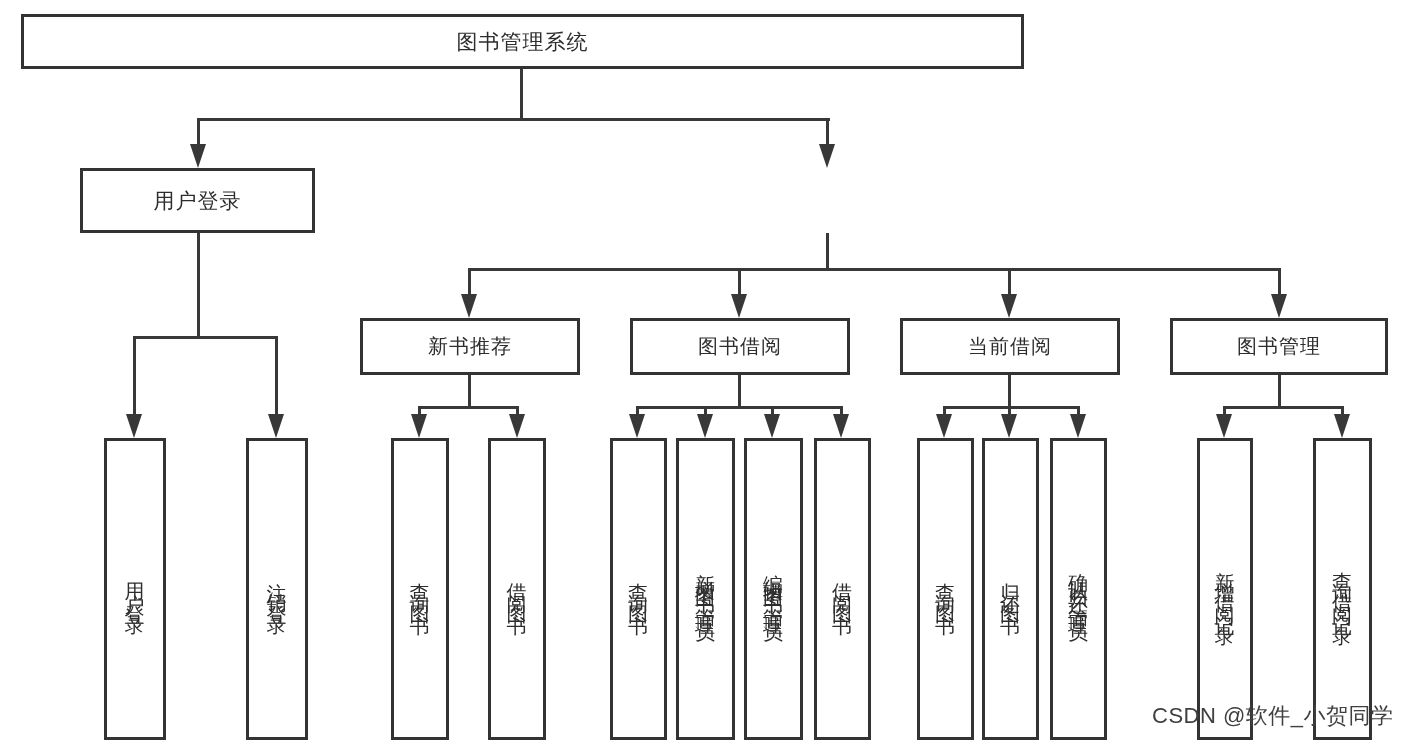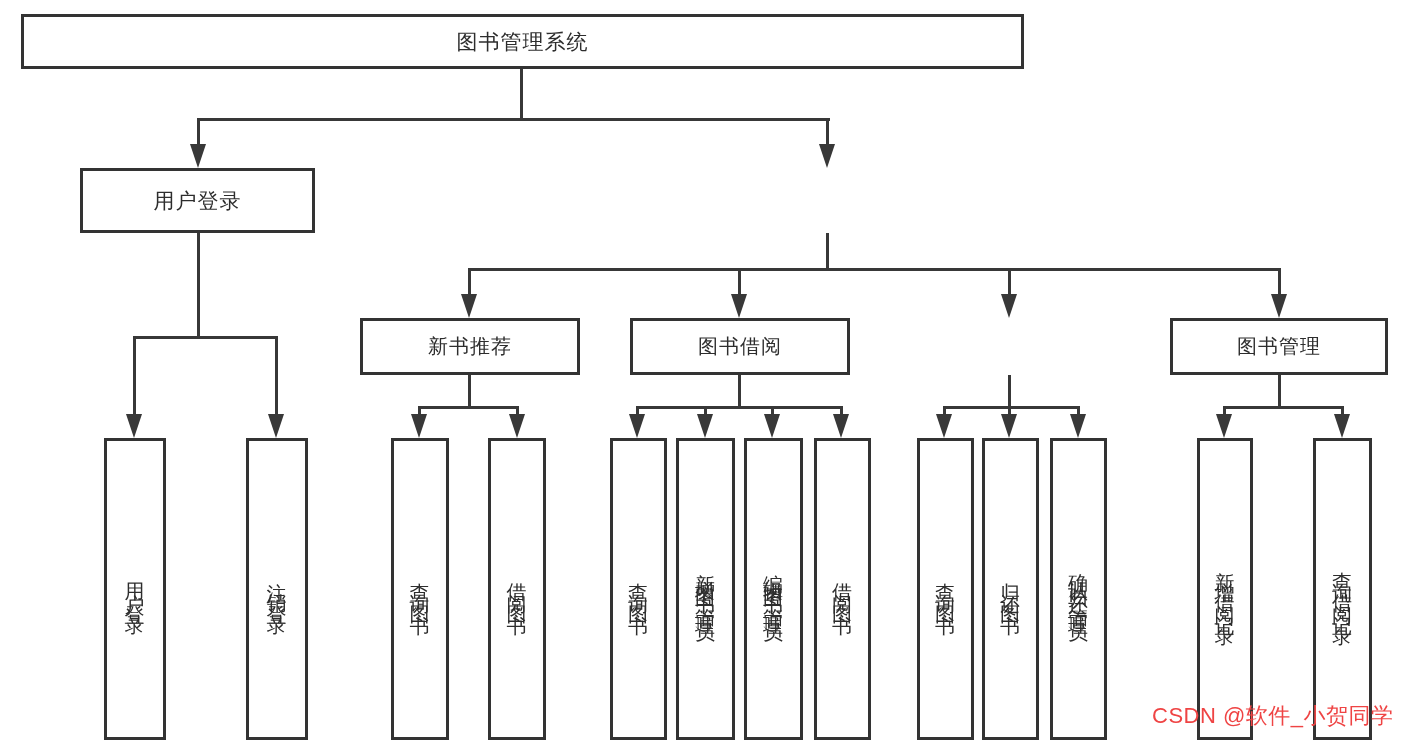--- a/index.html
+++ b/index.html
@@ -23,21 +23,21 @@
   }
   .leaf.long span{letter-spacing:7px;}
   .vl{position:absolute;width:3px;background:#383838;}
   .hl{position:absolute;height:3px;background:#383838;}
   .ah{
     position:absolute;width:0;height:0;
     border-left:8px solid transparent;border-right:8px solid transparent;
     border-top:24px solid #383838;
   }
   .watermark{
-    position:absolute;left:1152px;top:701px;font-size:22px;color:#ef4444;
+    position:absolute;left:1152px;top:701px;font-size:22px;color:#404040;
     letter-spacing:0.5px;white-space:nowrap;z-index:5;
   }
 </style>
 </head>
 <body>
 
 <div id="canvas">
 
   <div class="node" style="left:21px;top:14px;width:1003px;height:55px;">
     <span>图书管理系统</span>
@@ -70,20 +70,23 @@
   <div class="vl" style="left:1008px;top:268px;height:28px;"></div>
   <div class="ah" style="left:1001px;top:294px;"></div>
   <div class="vl" style="left:1278px;top:268px;height:28px;"></div>
   <div class="ah" style="left:1271px;top:294px;"></div>
 
   <div class="node lv3" style="left:630px;top:318px;width:220px;height:57px;">
     <span>图书借阅</span>
   </div>
   <div class="node lv3" style="left:360px;top:318px;width:220px;height:57px;">
     <span>新书推荐</span>
+  </div>
+  <div class="node lv3" style="left:900px;top:318px;width:220px;height:57px;">
+    <span>当前借阅</span>
   </div>
   <div class="node lv3" style="left:1170px;top:318px;width:218px;height:57px;">
     <span>图书管理</span>
   </div>
 
   <div class="vl" style="left:468px;top:375px;height:33px;"></div>
   <div class="hl" style="left:418px;top:406px;width:101px;"></div>
   <div class="vl" style="left:418px;top:406px;height:10px;"></div>
   <div class="ah" style="left:411px;top:414px;"></div>
   <div class="vl" style="left:516px;top:406px;height:10px;"></div>

